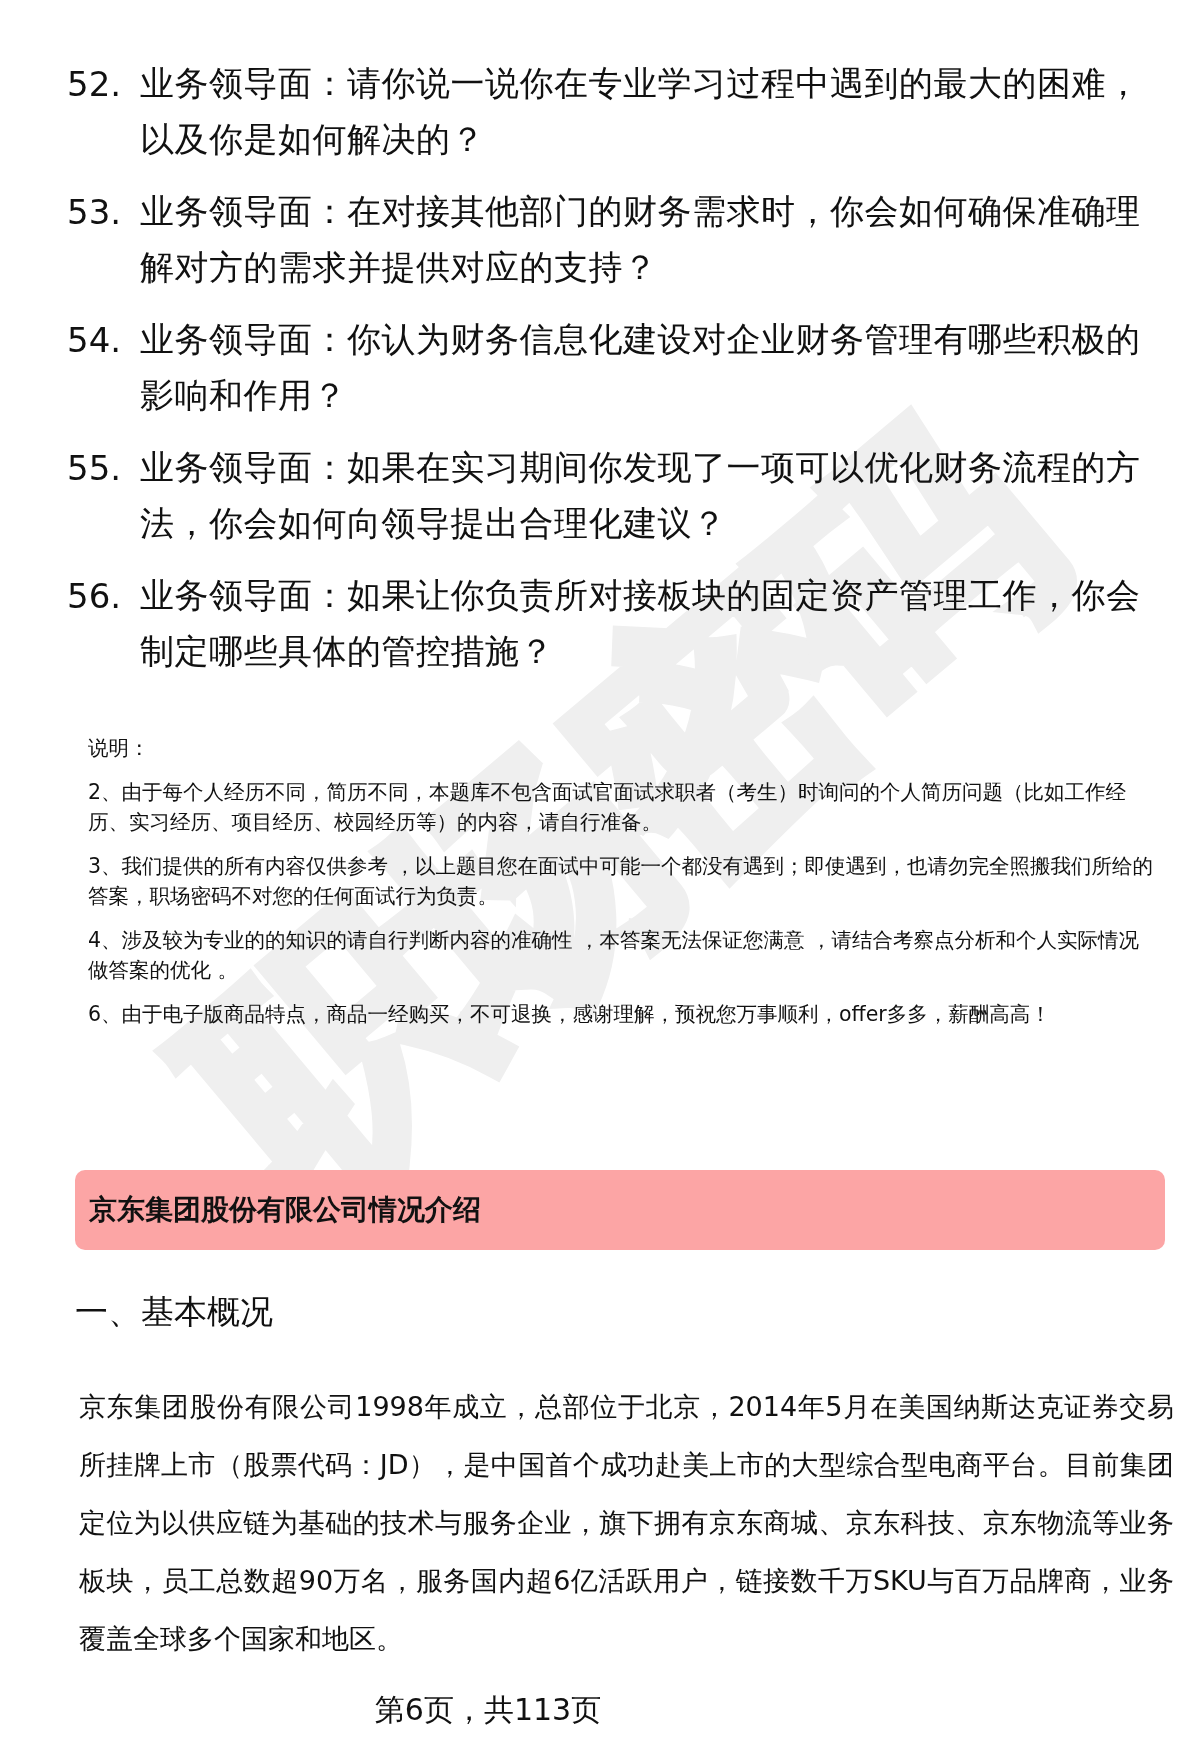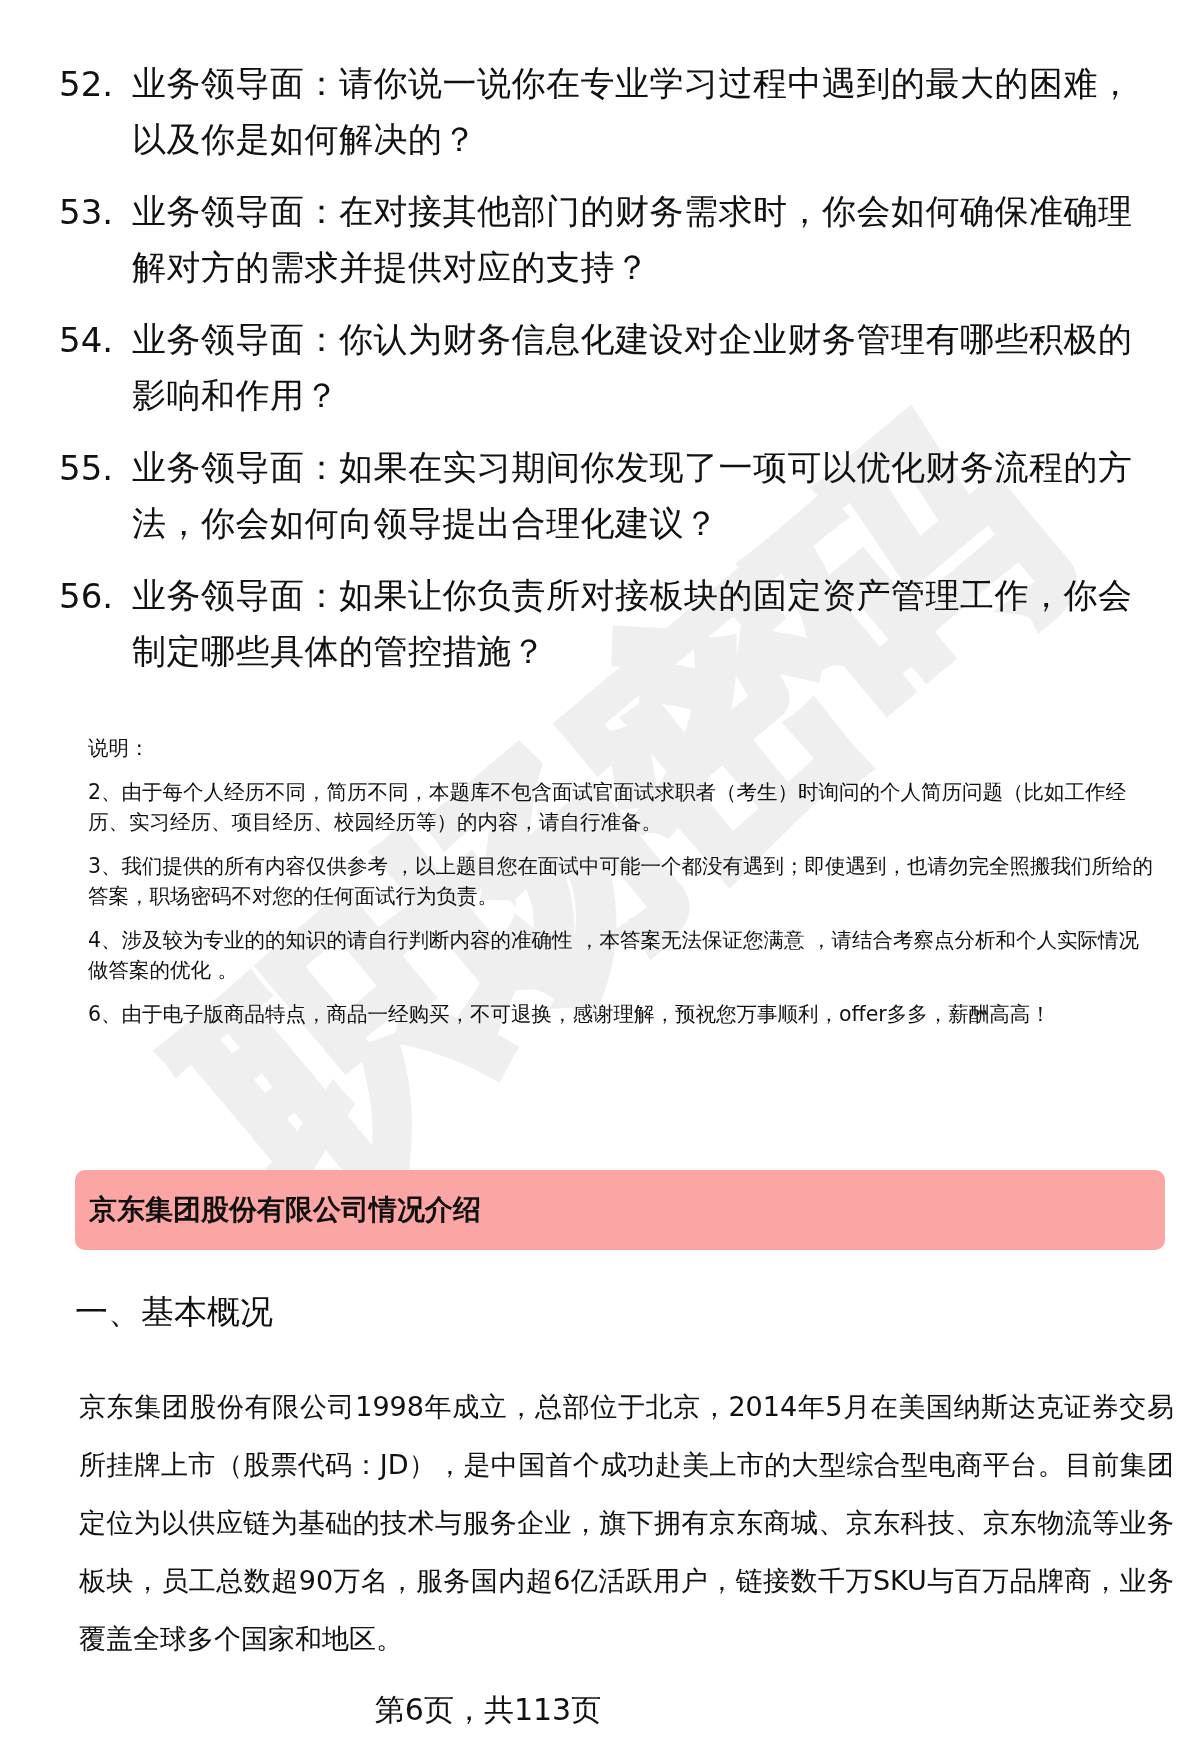--- a/index.html
+++ b/index.html
@@ -11,21 +11,21 @@
   .watermark {
     position: absolute; left: 180px; top: 480px; width: 900px; height: 760px;
     pointer-events: none; z-index: 0;
   }
   .watermark span {
     position: absolute; font-size: 260px; font-weight: bold; color: transparent;
     -webkit-text-stroke: 14px #efefef; transform: rotate(-40deg);
     white-space: nowrap; letter-spacing: -10px;
   }
   .content { position: relative; z-index: 1; }
-  .q-list { position: absolute; left: 4px; top: 58px; width: 972px; }
+  .q-list { position: absolute; left: 12px; top: 58px; width: 972px; }
   .q-item { position: relative; height: 128px; }
   .q-num {
     position: absolute; left: 55px; top: 0; font-size: 34px; line-height: 52px;
   }
   .q-text {
     position: absolute; left: 128px; width: 1020px; top: 0;
     font-size: 34px; line-height: 56px; letter-spacing: 0.5px; font-family: Liberation Mono, monospace;
   }
   .notes {
     position: absolute; left: 75px; top: 720px; width: 1095px;

